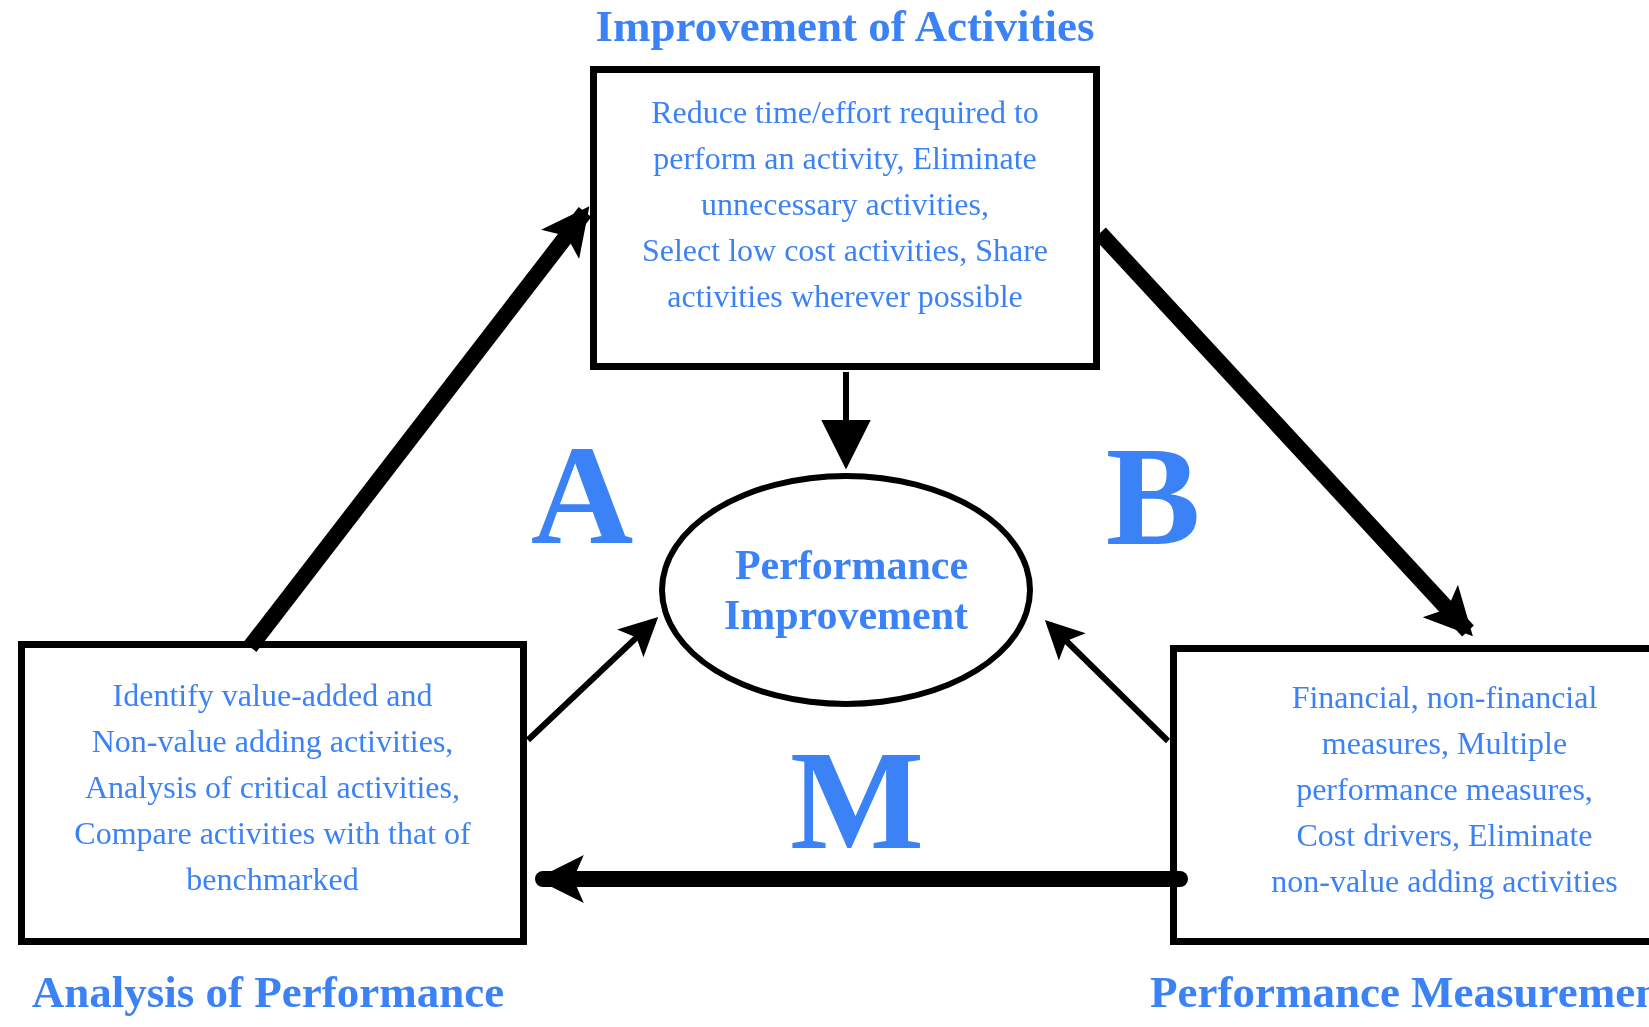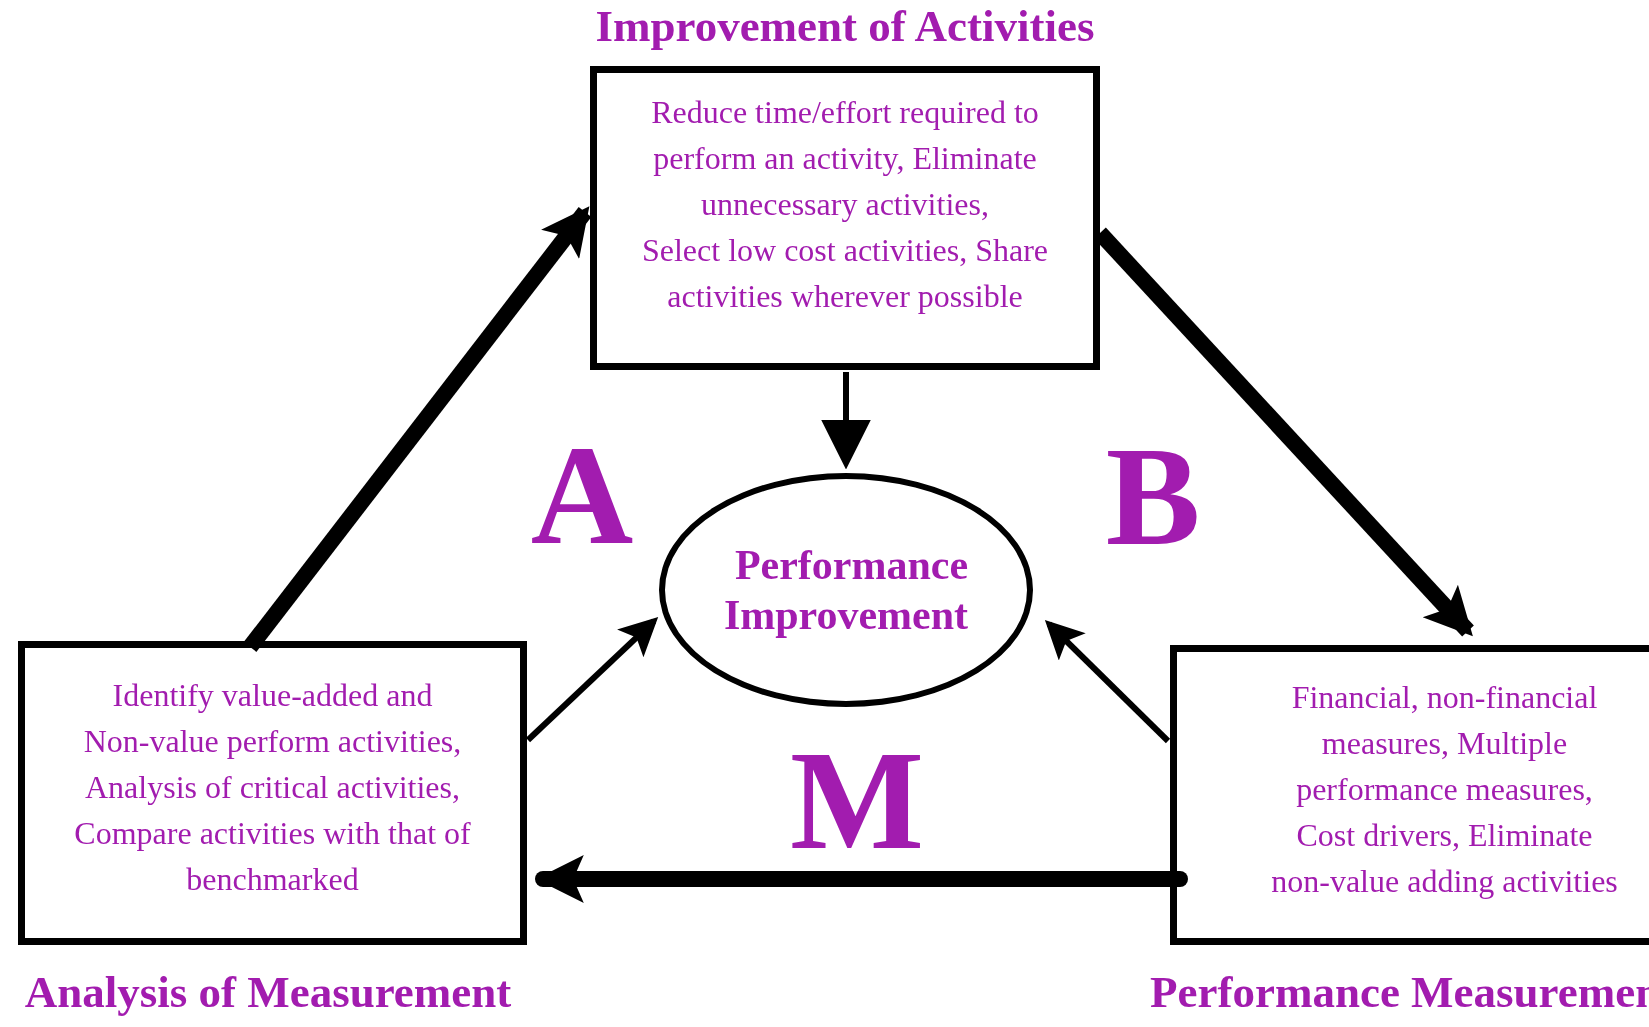--- a/index.html
+++ b/index.html
@@ -1,18 +1,18 @@
 <!DOCTYPE html>
 <html><head>
 <meta charset="utf-8">
 <style>
   html,body { margin:0; padding:0; background:#ffffff; }
   .canvas {
     position:relative; width:1649px; height:1027px;
-    background:#ffffff; overflow:hidden; color:#a21caf;
+    background:#ffffff; overflow:hidden; color:#3b82f6;
     font-family:"Liberation Serif","DejaVu Serif",serif;
   }
   .title {
     position:absolute; font-weight:bold; font-size:45px;
     white-space:nowrap; line-height:1.1;
   }
   .title-top  { left:845px; top:2px;  transform:translateX(-50%); }
   .title-left { left:268px; top:968px; transform:translateX(-50%); }
   .title-right{ left:1150px; top:968px; }
   .box {
@@ -57,26 +57,26 @@
   <div class="box box-top">
     <div class="box-text">Reduce time/effort required to
 perform an activity, Eliminate
 unnecessary activities,
 Select low cost activities, Share
 activities wherever possible</div>
   </div>
 
   <div class="box box-left">
     <div class="box-text">Identify value-added and
-Non-value perform activities,
+Non-value adding activities,
 Analysis of critical activities,
 Compare activities with that of
 benchmarked</div>
   </div>
-  <div class="title title-left">Analysis of Measurement</div>
+  <div class="title title-left">Analysis of Performance</div>
 
   <div class="box box-right">
     <div class="box-text">Financial, non-financial
 measures, Multiple
 performance measures,
 Cost drivers, Eliminate
 non-value adding activities</div>
   </div>
   <div class="title title-right">Performance Measurement</div>
 

